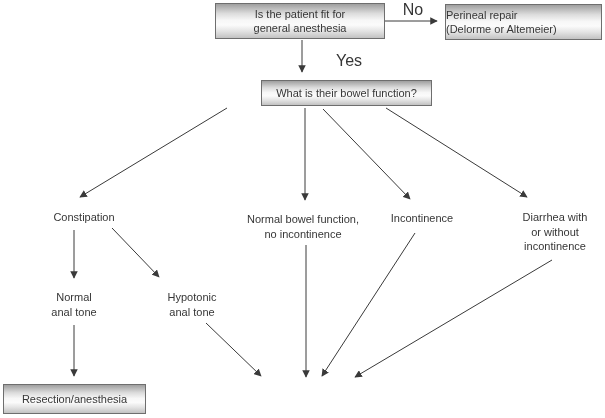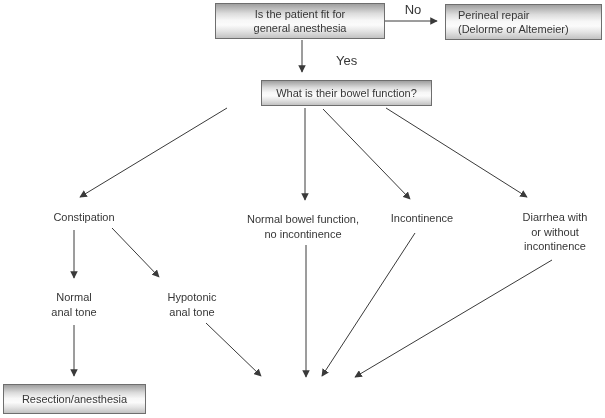--- a/index.html
+++ b/index.html
@@ -32,31 +32,30 @@
     flex-direction: column;
     align-items: center;
     justify-content: center;
     text-align: center;
     font-size: 11px;
     line-height: 14px;
   }
   .box.left-text {
     align-items: flex-start;
     text-align: left;
-    padding-left: 12px;
   }
   .label {
     position: absolute;
     text-align: center;
     font-size: 11px;
     line-height: 14.5px;
   }
   .edge-label {
     position: absolute;
-    font-size: 13px;
+    font-size: 16px;
     line-height: 13px;
   }
   .line-span { display: block; }
 </style>
 </head>
 <body>
 
 <div id="canvas">
 
   <svg id="edges" viewBox="0 0 605 418" xmlns="http://www.w3.org/2000/svg">

